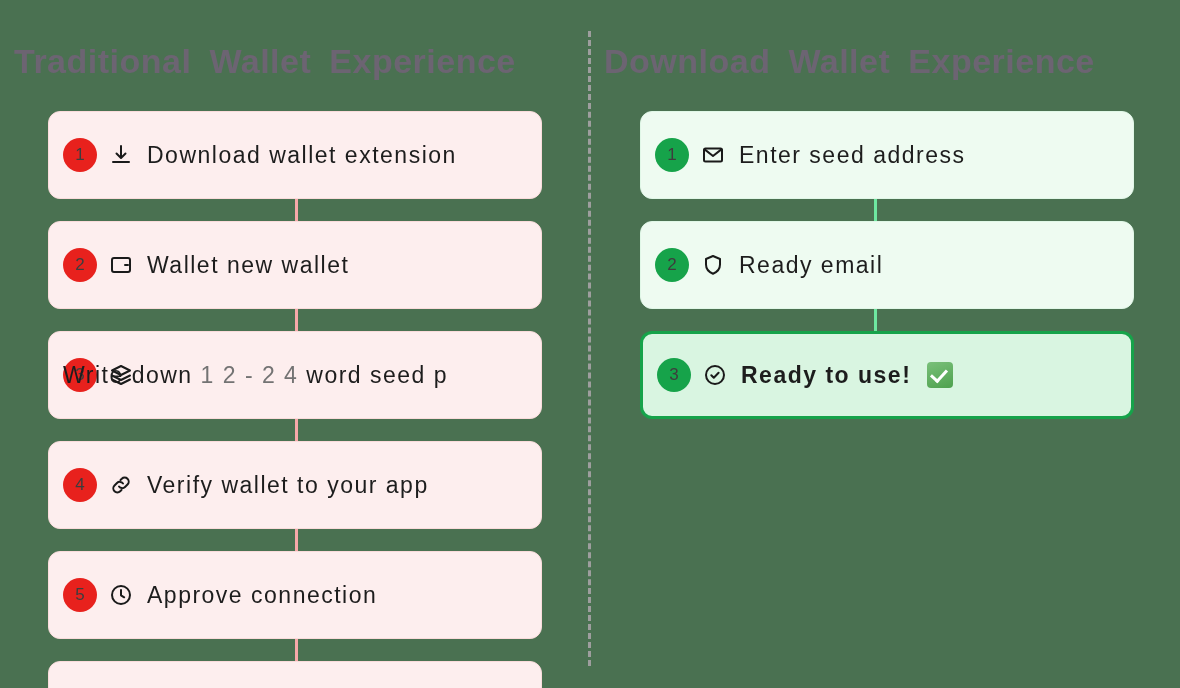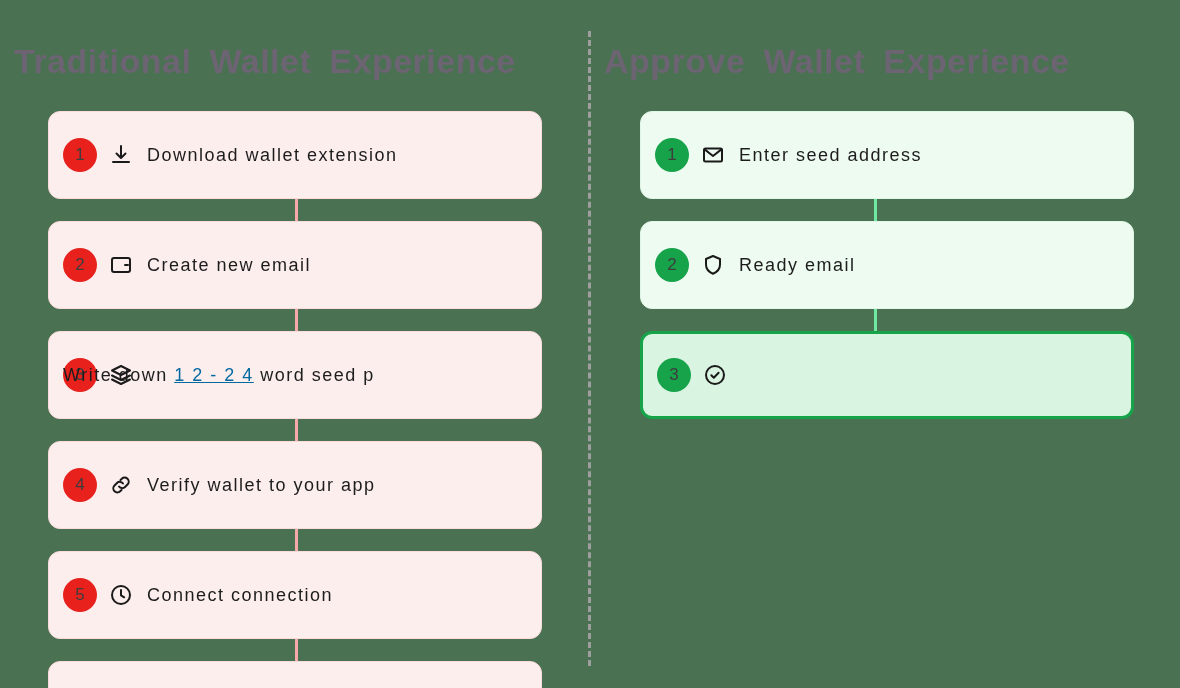--- a/index.html
+++ b/index.html
@@ -136,27 +136,27 @@
     width: 24px;
     height: 24px;
     display: flex;
     align-items: center;
     justify-content: center;
     color: #1a1a1a;
   }
   .step-icon svg { display: block; }
 
   .step-text {
-    font-size: 18px;
+    font-size: 23px;
     color: #1d1d1d;
     white-space: nowrap;
     letter-spacing: 1.5px;
     font-family: "Liberation Sans", sans-serif;
   }
-  .step-text .dim { color: #0369a1; text-decoration: underline; }
+  .step-text .dim { color: #737373; }
   .card.green.active .step-text { font-weight: bold; }
 
   .overflow-text {
     position: absolute;
     white-space: nowrap;
     overflow: visible;
   }
 
   .emoji-check {
     display: inline-block;
@@ -212,21 +212,21 @@
       <div class="step-wrap">
         <div class="card red">
           <div class="badge red">2</div>
           <div class="step-icon">
             <svg width="24" height="24" viewBox="0 0 24 24" fill="none" stroke="currentColor" stroke-width="2" stroke-linecap="round" stroke-linejoin="round">
                 <rect x="3" y="5" width="18" height="14" rx="2"></rect>
                 <path d="M16 12h3"></path>
                 <circle cx="17" cy="12" r="0.9" fill="currentColor" stroke="none"></circle>
               </svg>
           </div>
-          <div class="step-text">Create   new   email</div>
+          <div class="step-text">Wallet   new   wallet</div>
         </div>
       </div>
       <div class="gap">
           <div class="connector red"></div>
         </div>
 
       <div class="step-wrap">
         <div class="card red">
           <div class="badge red">3</div>
           <div class="step-icon">
@@ -261,21 +261,21 @@
 
       <div class="step-wrap">
         <div class="card red">
           <div class="badge red">5</div>
           <div class="step-icon">
             <svg width="24" height="24" viewBox="0 0 24 24" fill="none" stroke="currentColor" stroke-width="2" stroke-linecap="round" stroke-linejoin="round">
                 <circle cx="12" cy="12" r="9"></circle>
                 <path d="M12 7v5.3l3.2 2"></path>
               </svg>
           </div>
-          <div class="step-text">Connect   connection</div>
+          <div class="step-text">Approve   connection</div>
         </div>
       </div>
       <div class="gap">
           <div class="connector red"></div>
         </div>
 
       <div class="step-wrap">
         <div class="card red">
           <div class="badge red">6</div>
           <div class="step-icon">
@@ -286,21 +286,21 @@
           </div>
           <div class="step-text">Finally   ready   to   use</div>
         </div>
       </div>
 
     </div>
   </div>
 
   <div class="column">
     <div class="col-heading">
-      <span class="w">Approve</span><span class="w">Wallet</span><span>Experience</span>
+      <span class="w">Download</span><span class="w">Wallet</span><span>Experience</span>
     </div>
 
     <div class="steps right">
 
       <div class="step-wrap">
         <div class="card green">
           <div class="badge green">1</div>
           <div class="step-icon">
             <svg width="24" height="24" viewBox="0 0 24 24" fill="none" stroke="currentColor" stroke-width="2" stroke-linecap="round" stroke-linejoin="round">
                 <rect x="3" y="5.5" width="18" height="13" rx="1.5"></rect>
@@ -331,20 +331,21 @@
 
       <div class="step-wrap">
         <div class="card green active">
           <div class="badge green">3</div>
           <div class="step-icon">
             <svg width="24" height="24" viewBox="0 0 24 24" fill="none" stroke="currentColor" stroke-width="2" stroke-linecap="round" stroke-linejoin="round">
                 <circle cx="12" cy="12" r="9"></circle>
                 <path d="M8.3 12.2l2.5 2.5 4.8-5"></path>
               </svg>
           </div>
+          <div class="step-text"><span>Ready   to   use!</span><span class="emoji-check"></span></div>
         </div>
       </div>
 
     </div>
   </div>
 
   <div class="divider"></div>
 </div>
 
 </body></html>

